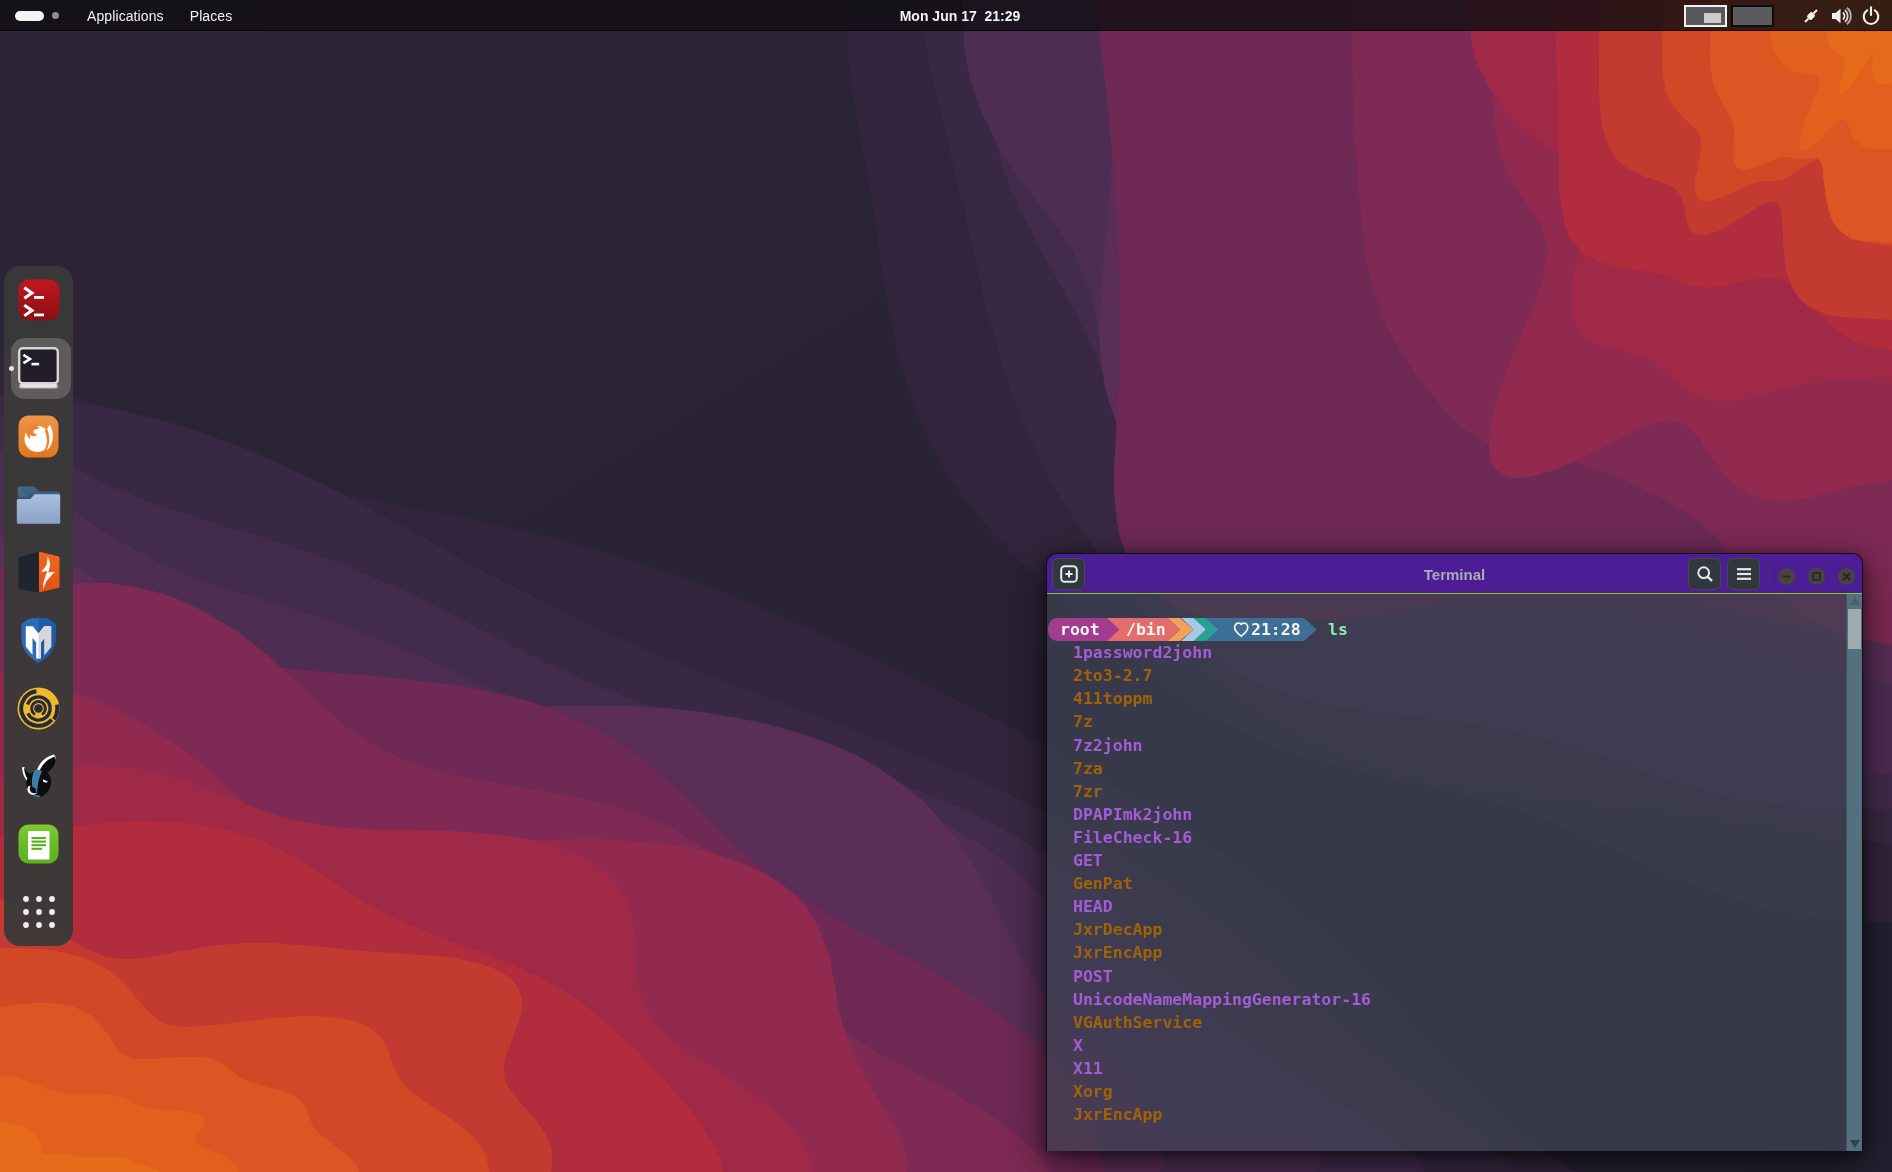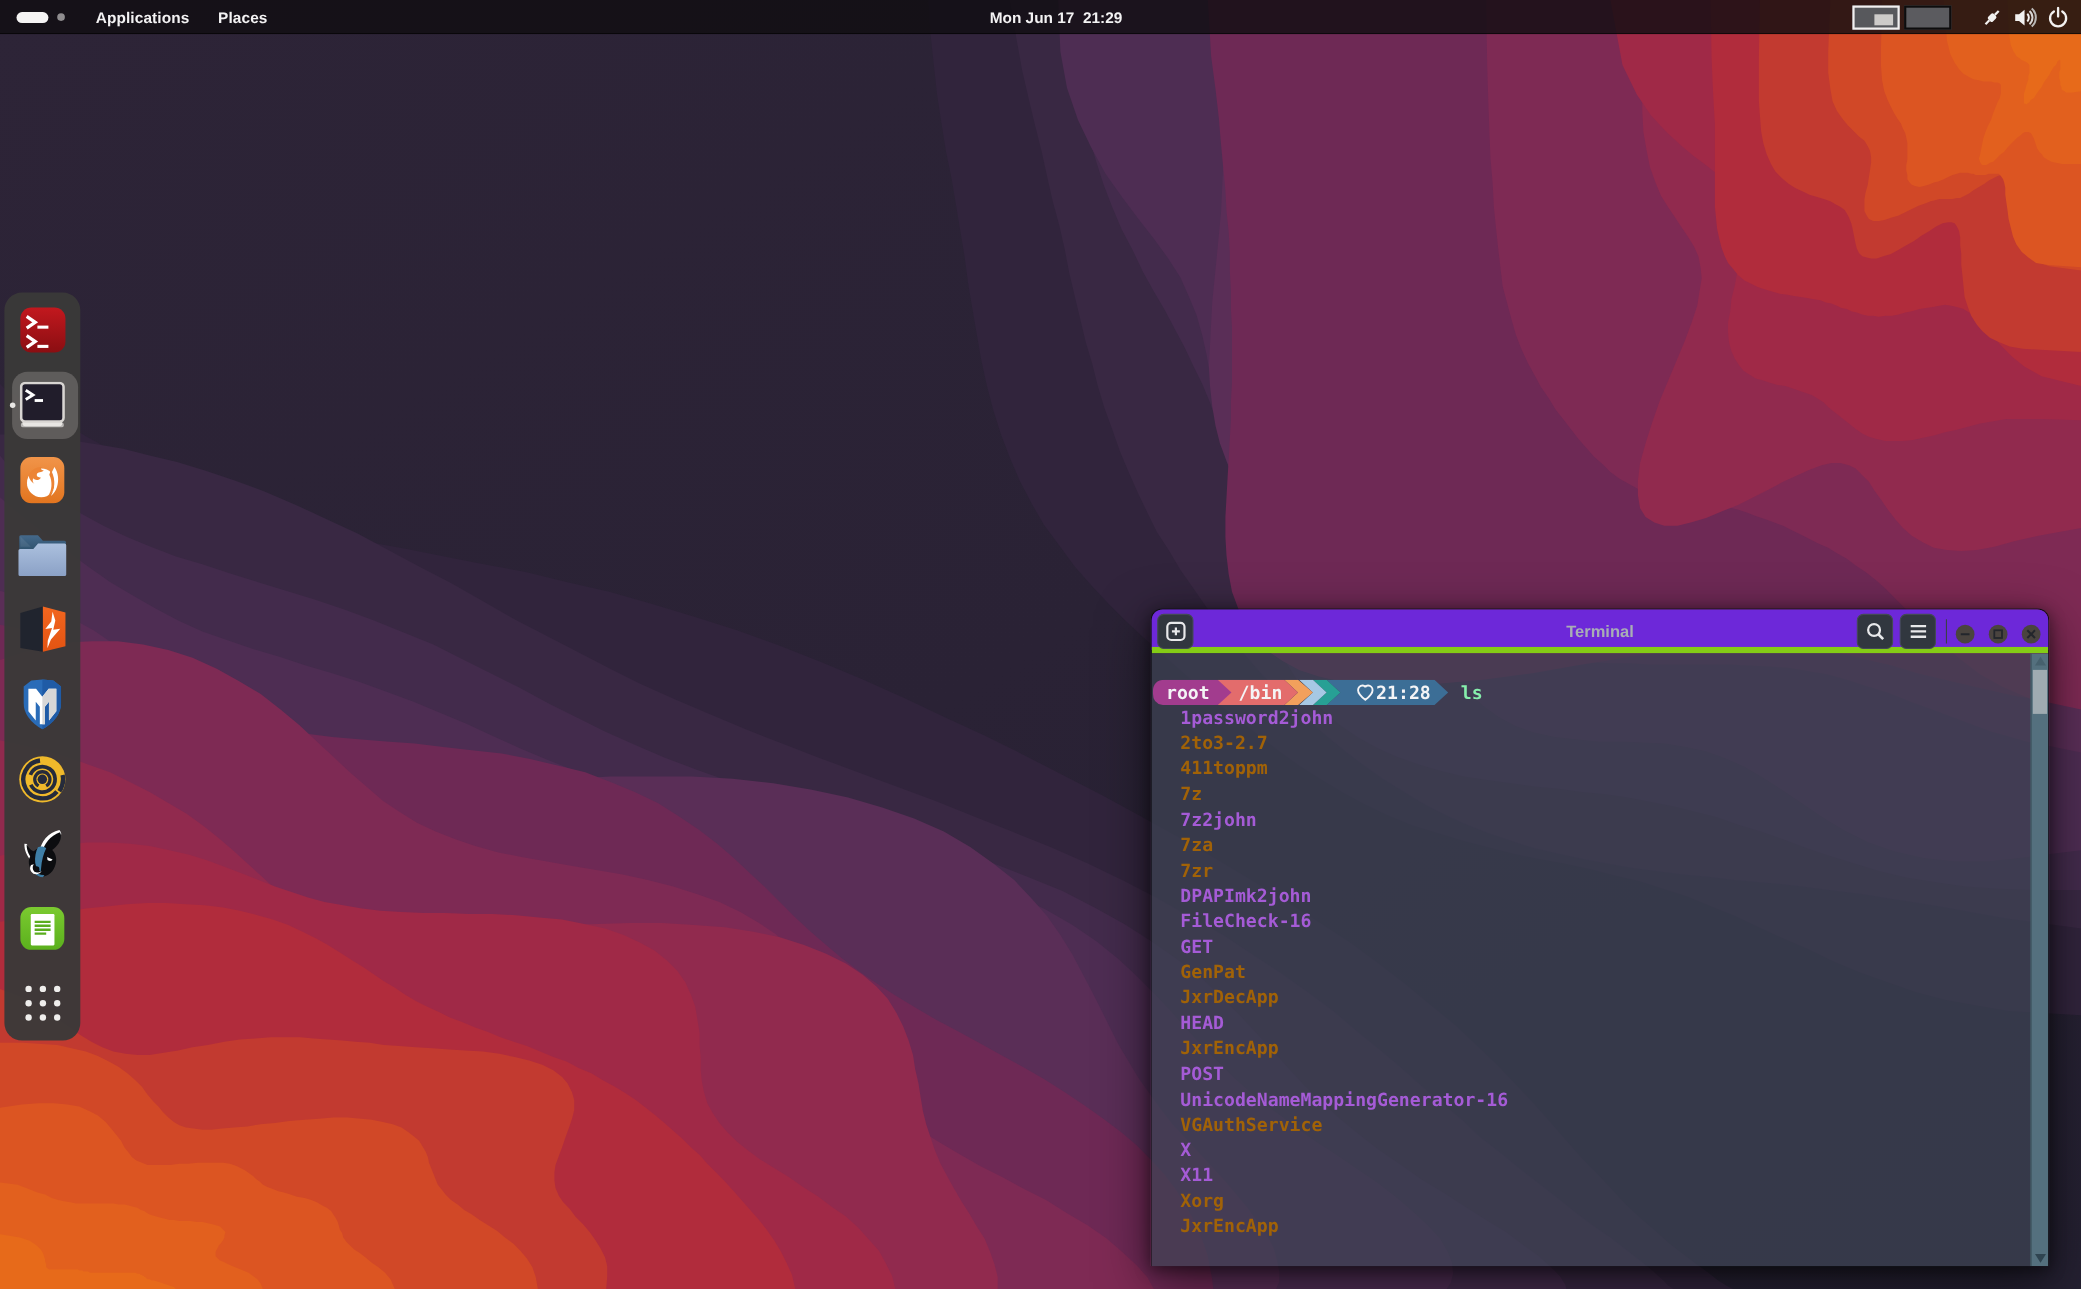--- a/index.html
+++ b/index.html
@@ -8,21 +8,21 @@
   .stage { position:relative; width:1892px; height:1172px; overflow:hidden; }
   .wallpaper-svg { position:absolute; left:0; top:0; width:1892px; height:1172px; display:block; }
 
   
   .topbar { position:absolute; left:0; top:0; width:1892px; height:31px;
     background:rgba(16,14,17,0.82); border-bottom:1px solid rgba(0,0,0,0.55);
     display:flex; align-items:center; color:#f3f2f3; }
   .tb-left { position:absolute; left:0; top:0; height:31px; display:flex; align-items:center; }
   .ws-pill { width:29px; height:10px; border-radius:5px; background:#f5f4f4; margin-left:15px; }
   .ws-dot { width:7px; height:7px; border-radius:50%; background:#8f8d8f; margin-left:8px; }
-  .tb-menu { font-size:14px; font-weight:bold; letter-spacing:0.1px; padding:0 4px; }
+  .tb-menu { font-size:14px; font-weight:normal; letter-spacing:0.1px; padding:0 4px; }
   .menu-apps { margin-left:24px; }
   .menu-places { margin-left:18px; }
   .tb-clock { position:absolute; left:0; right:0; top:0; height:31px; display:flex;
     align-items:center; justify-content:center; font-size:14px; font-weight:bold; white-space:pre;padding-left:28px; }
   .tb-right { position:absolute; right:0; top:0; height:31px; display:flex; align-items:center; }
   .ws-box { width:43px; height:22px; margin-right:4px; position:relative; }
   .ws-box-1 { border:2px solid #f2f0f0; background:#57585c; }
   .ws-box-1 .ws-win { position:absolute; right:4px; bottom:2px; width:17px; height:10px; background:#cdcbc9; }
   .ws-box-2 { border:2px solid #0d0c0d; background:#5b5b5f; margin-right:26px; }
   .tb-icon { width:22px; height:22px; margin-right:8px; display:flex; align-items:center; justify-content:center; }
@@ -41,21 +41,21 @@
     border-radius:50%; background:#e8e6e4; display:none; }
   .dock-item.running .run-dot { display:block; }
   .dock-item svg.app { position:relative; display:block; }
 
   
   .term-window { position:absolute; left:1046px; top:553px; width:817px; height:598px;
     border-radius:11px 11px 0 0;
     box-shadow:0 14px 46px rgba(0,0,0,0.55), 0 3px 14px rgba(0,0,0,0.45);
     border:1px solid #0e0f12; border-bottom:none; background:transparent; }
   .term-titlebar { position:absolute; left:0; top:0; right:0; height:40px;
-    background:#6d28d9; border-radius:10px 10px 0 0; border-bottom:6px solid #84cc16;
+    background:#4c1d95; border-radius:10px 10px 0 0; border-bottom:1px solid #84cc16;
     display:flex; align-items:center; }
   .tt-btn { width:33px; height:32px; border-radius:6px; background:#31373f;
     border:1px solid #434a54; display:flex; align-items:center; justify-content:center; }
   .tt-newtab { position:absolute; left:5px; top:4px; }
   .tt-search { position:absolute; left:641px; top:4px; }
   .tt-menu { position:absolute; left:680px; top:4px; }
   .tt-sep { position:absolute; left:722px; top:9px; width:1px; height:22px; background:#3a4048; }
   .term-title { position:absolute; left:0; right:0; top:0; height:40px; display:flex;
     align-items:center; justify-content:center; color:#a9aeb5; font-size:15px; font-weight:bold; }
   .tt-circle { position:absolute; top:14px; width:17px; height:17px; border-radius:50%;
@@ -389,22 +389,22 @@
             <div class="term-line tl-teal">2to3-2.7</div>
             <div class="term-line tl-teal">411toppm</div>
             <div class="term-line tl-teal">7z</div>
             <div class="term-line tl-purple">7z2john</div>
             <div class="term-line tl-teal">7za</div>
             <div class="term-line tl-teal">7zr</div>
             <div class="term-line tl-purple">DPAPImk2john</div>
             <div class="term-line tl-purple">FileCheck-16</div>
             <div class="term-line tl-purple">GET</div>
             <div class="term-line tl-teal">GenPat</div>
+            <div class="term-line tl-purple">HEAD</div>
             <div class="term-line tl-teal">JxrDecApp</div>
-            <div class="term-line tl-purple">HEAD</div>
             <div class="term-line tl-teal">JxrEncApp</div>
             <div class="term-line tl-purple">POST</div>
             <div class="term-line tl-purple">UnicodeNameMappingGenerator-16</div>
             <div class="term-line tl-teal">VGAuthService</div>
             <div class="term-line tl-purple">X</div>
             <div class="term-line tl-purple">X11</div>
             <div class="term-line tl-teal">Xorg</div>
             <div class="term-line tl-teal">JxrEncApp</div>
           </div>
       </div>

